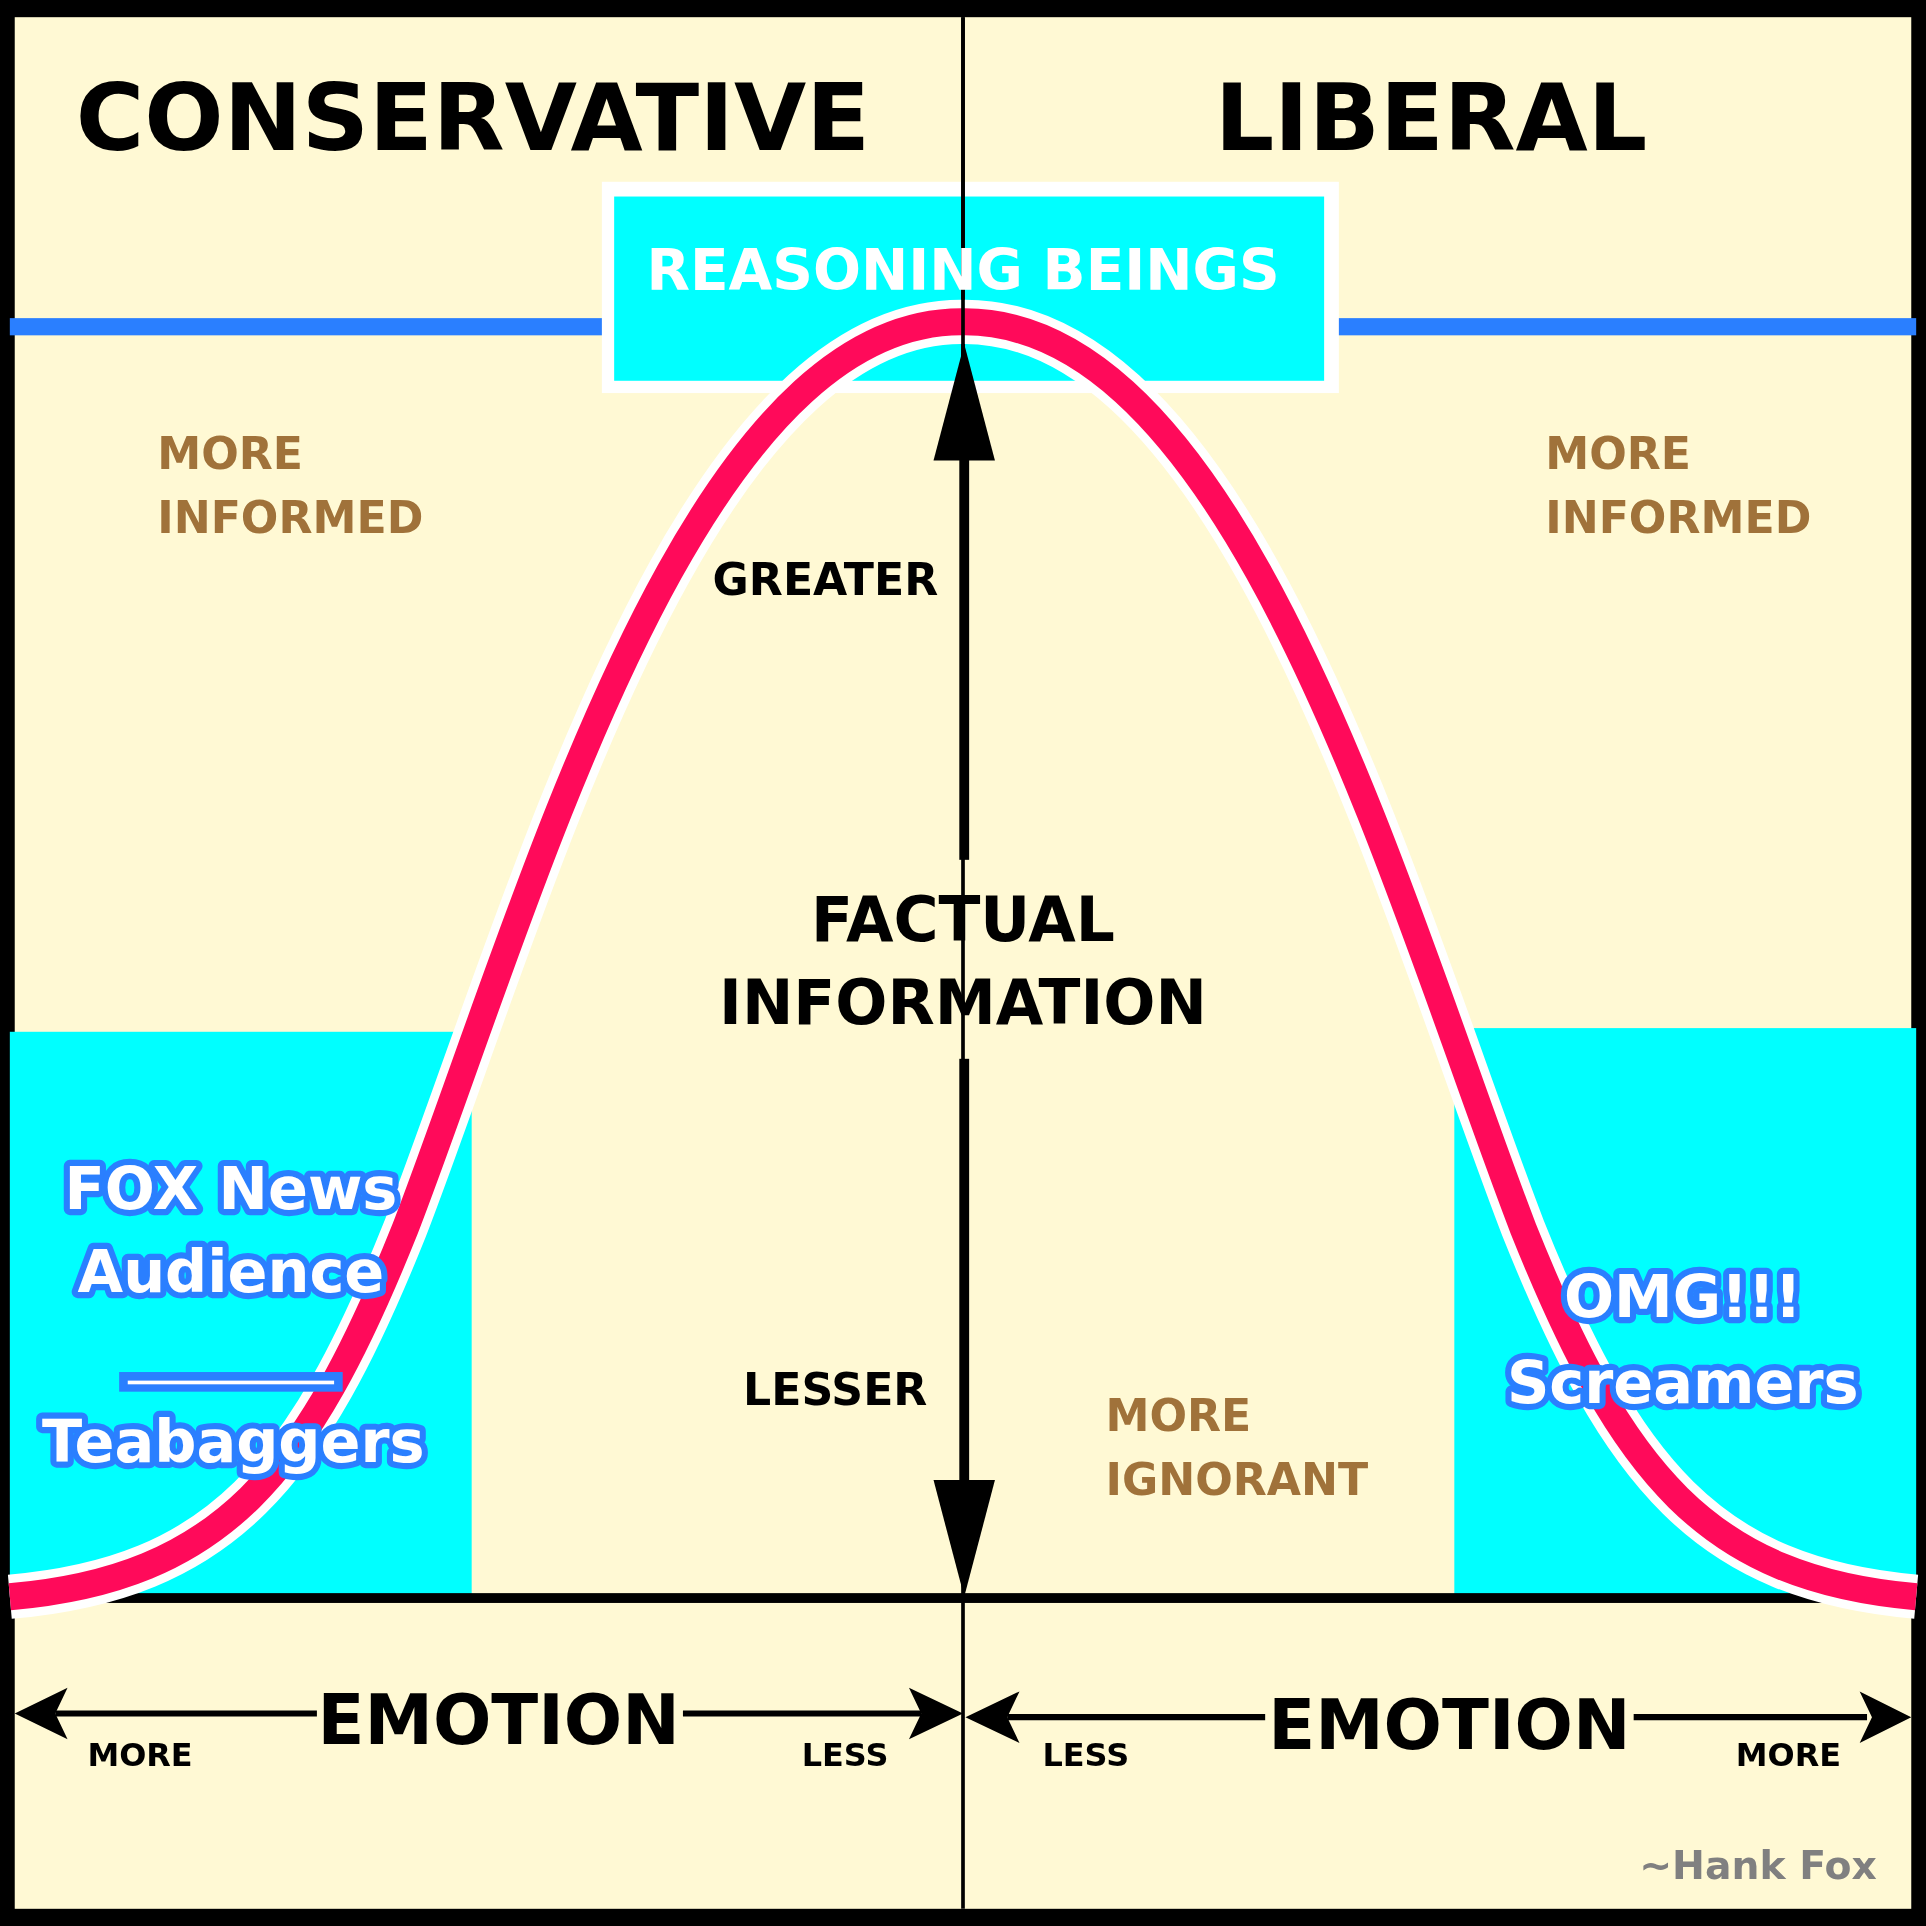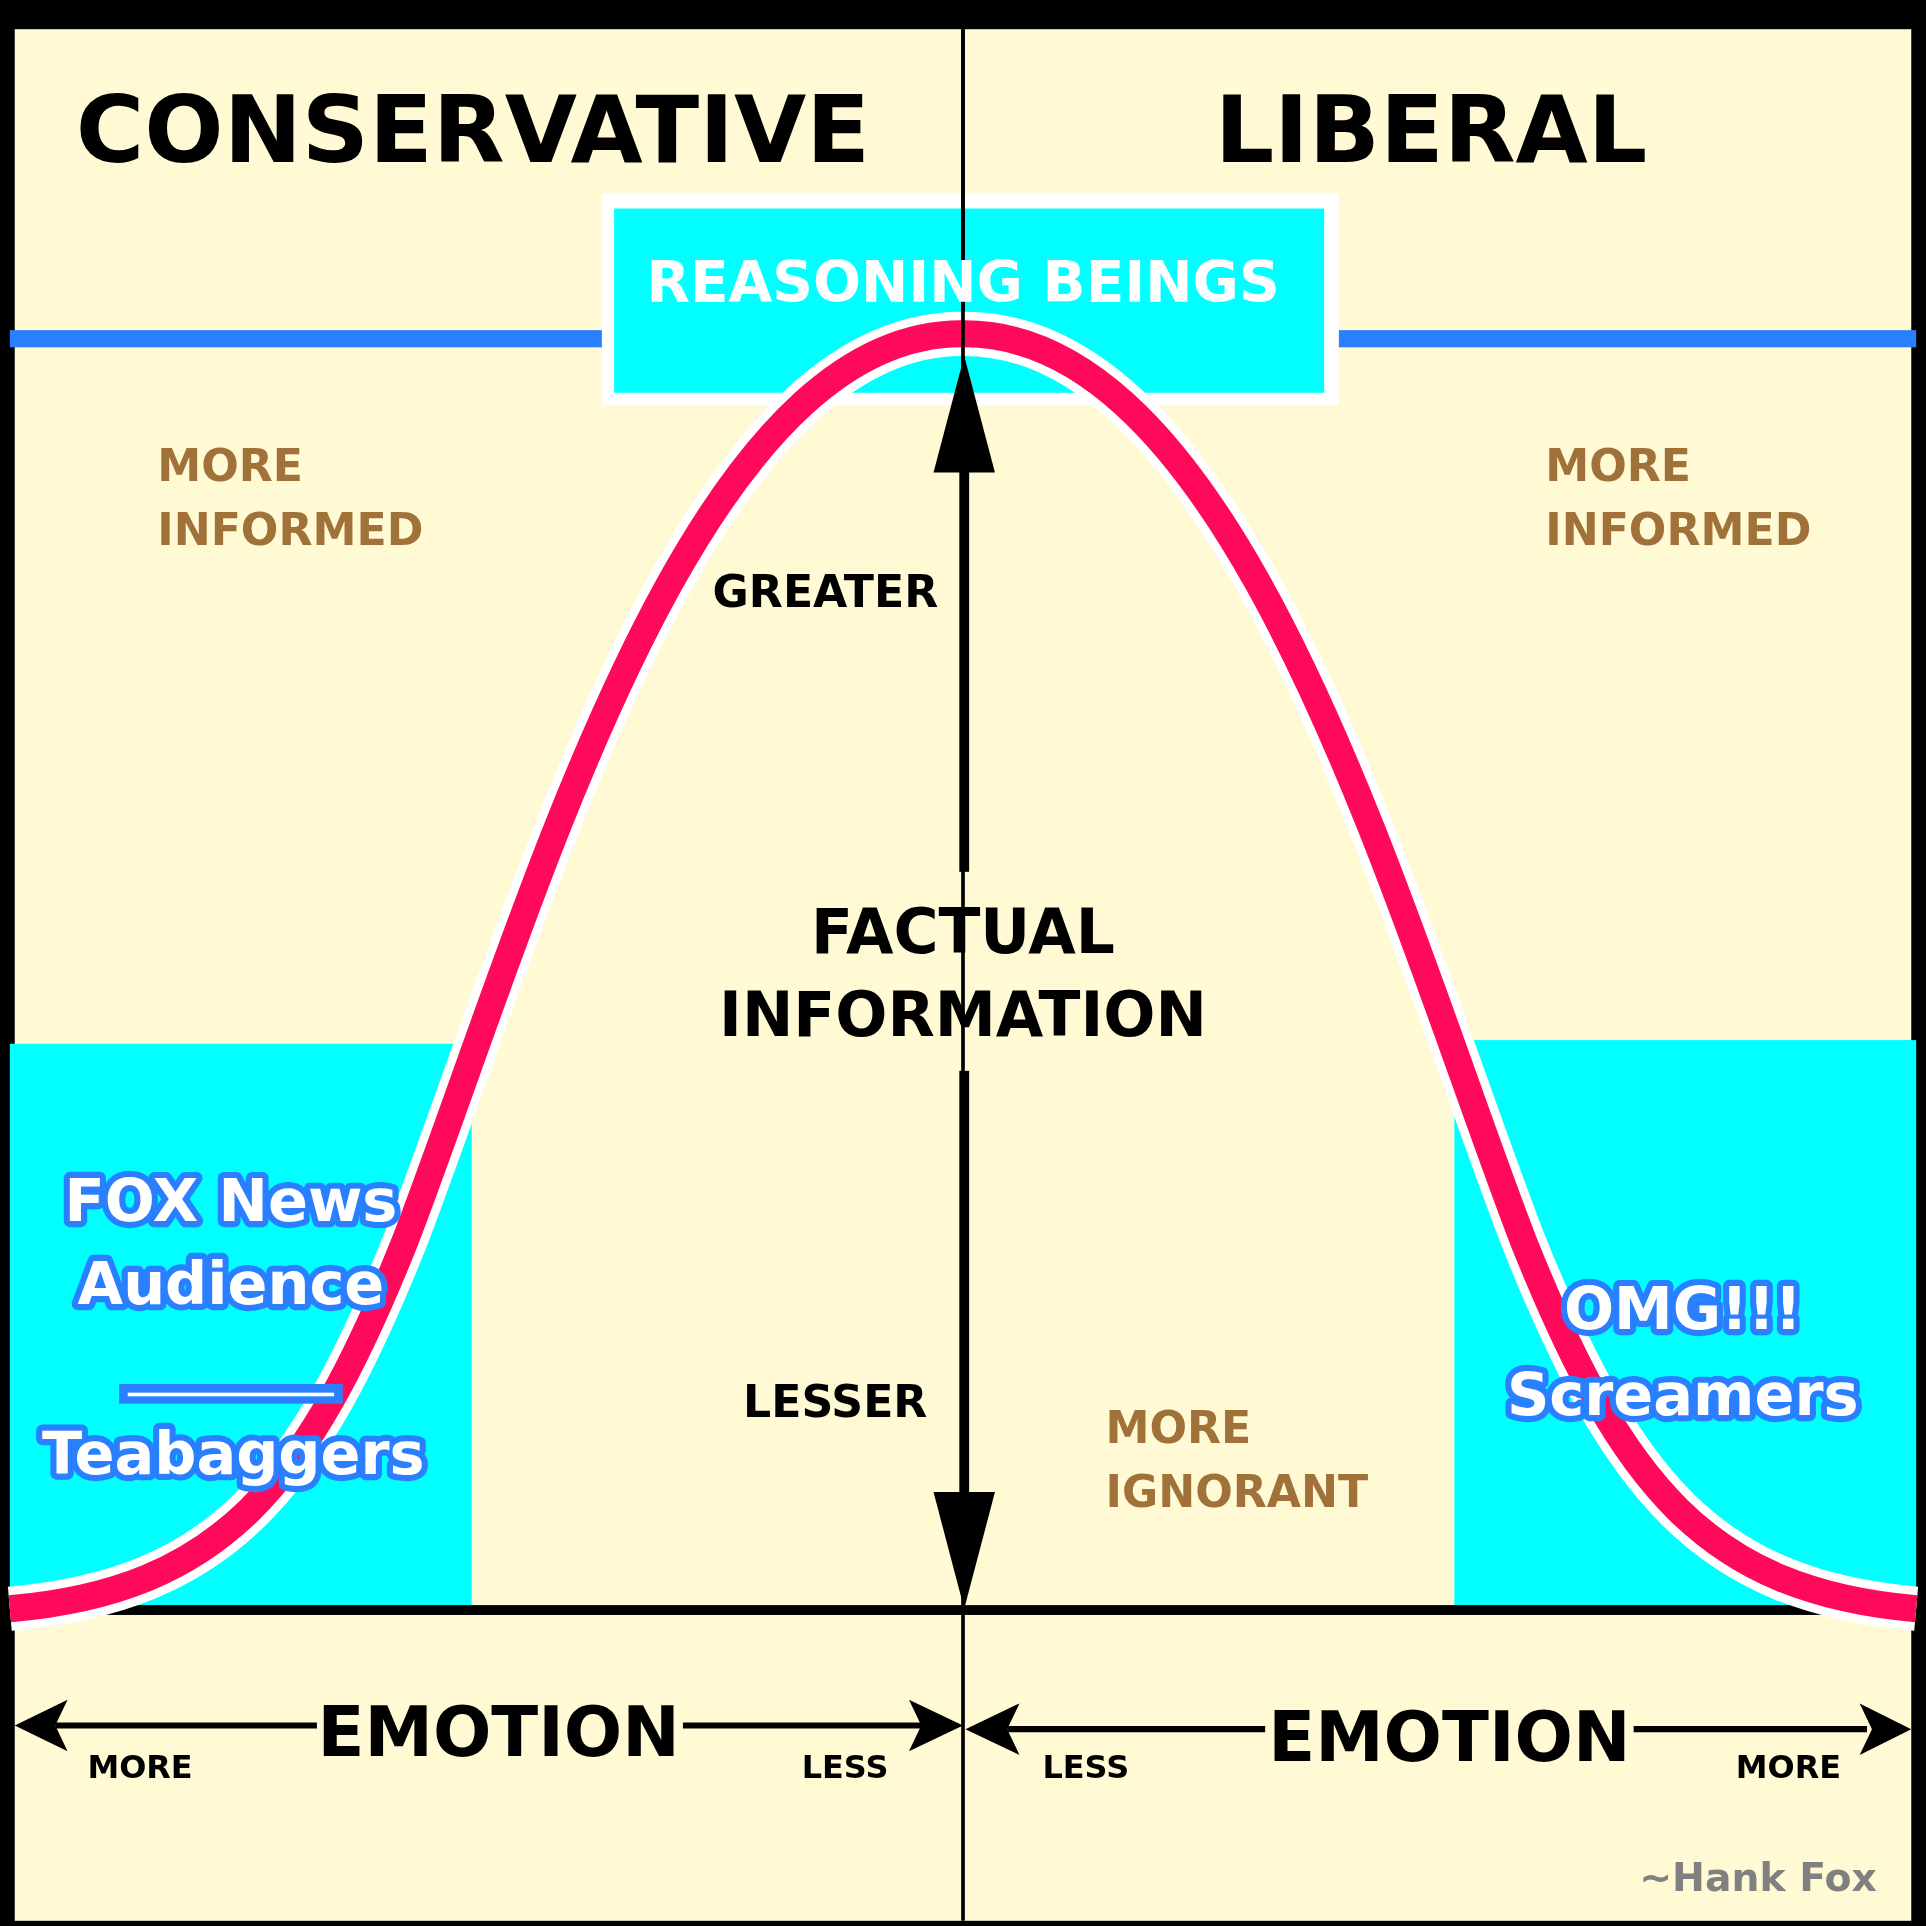--- a/index.html
+++ b/index.html
@@ -1,17 +1,17 @@
 <!DOCTYPE html>
 <html style="font-size:8.5px"><head>
 <meta charset="utf-8">
 <style>
   html, body { margin:0; padding:0; background:#000; }
   body { width:1926px; height:1926px; overflow:hidden; }
-  #stage { position:absolute; left:0; top:12px; width:1926px; height:1911px;text-decoration:underline; }
+  #stage { position:absolute; left:0; top:0; width:1926px; height:1911px;text-decoration:underline; }
   svg text { font-family: "DejaVu Sans", "Liberation Sans", sans-serif; font-weight:bold; }
   .title { font-size:76px; fill:#000; }
   .rb { font-size:46px; fill:#fff; }
   .tan { font-size:36px; fill:#a0723a; font-weight:bold; }
   .blk { font-size:36px; fill:#000; }
   .fact { font-size:50px; fill:#000; }
   .emo { font-size:56px; fill:#000; }
   .small { font-size:26px; fill:#000; }
   .sig { font-size:32px; fill:#808080; }
   .outline { font-size:48px; fill:#fff; stroke:#2a7fff; stroke-width:10px; paint-order:stroke; stroke-linejoin:round; }

